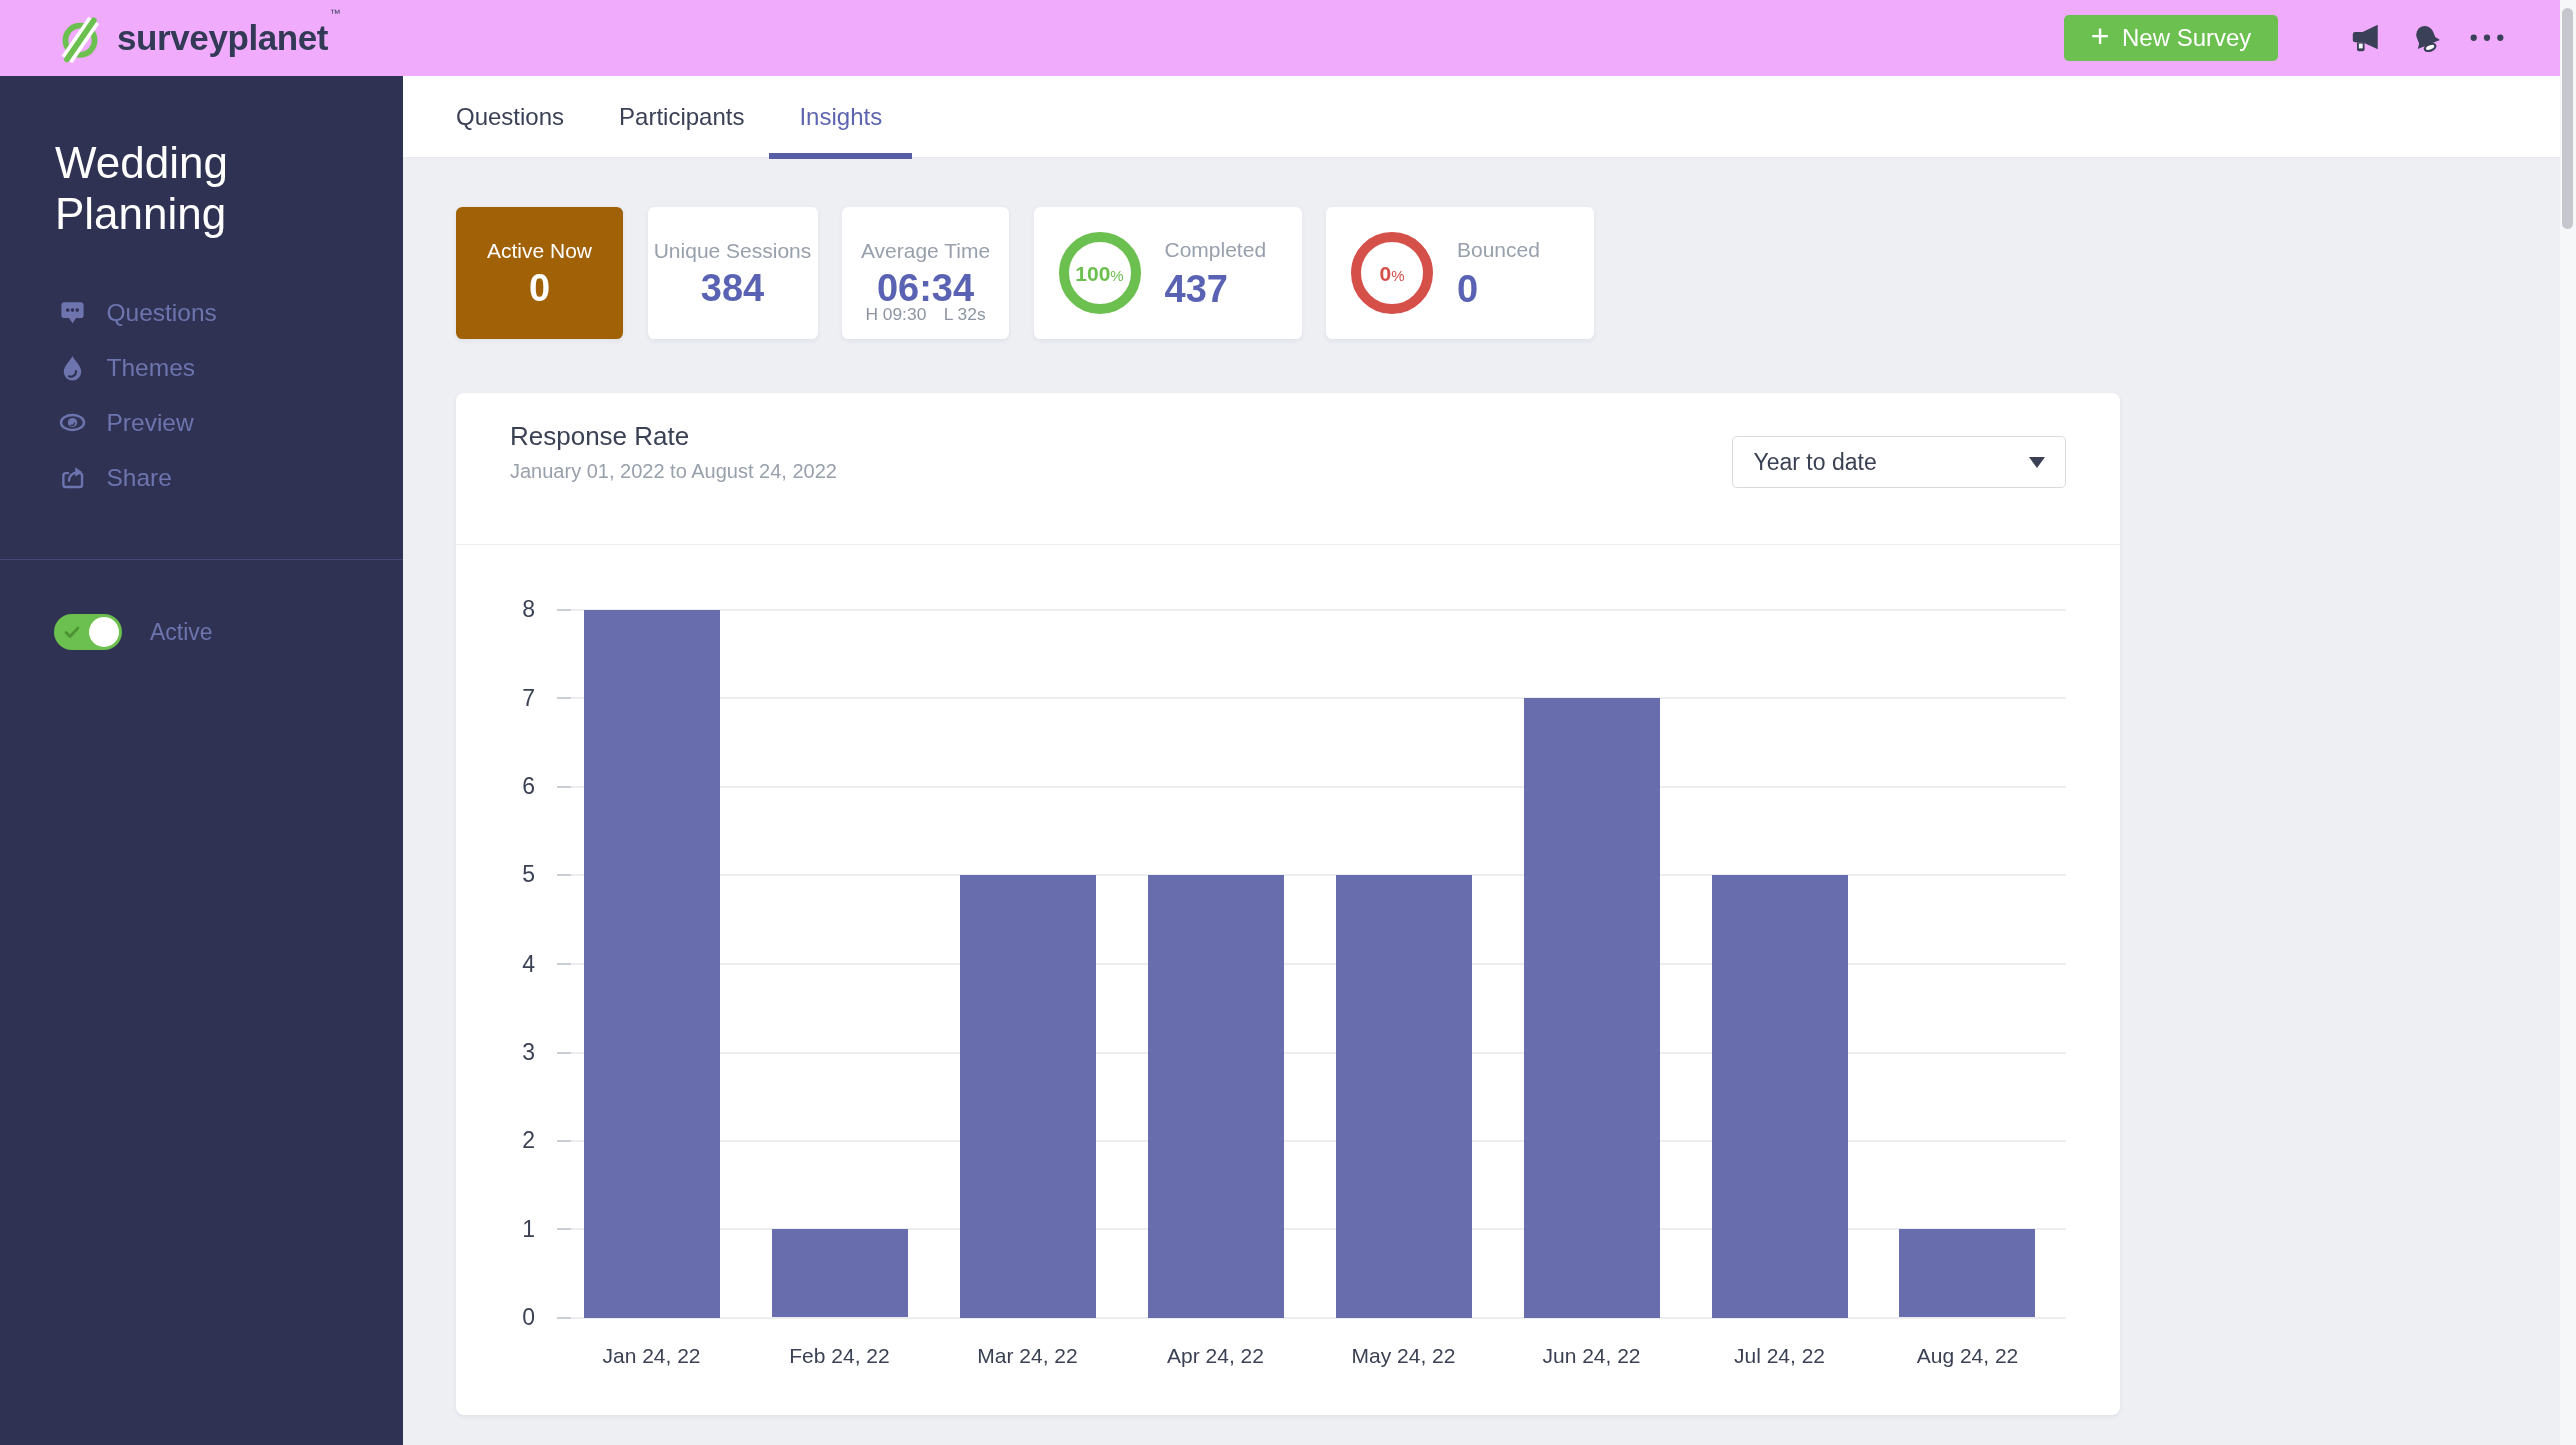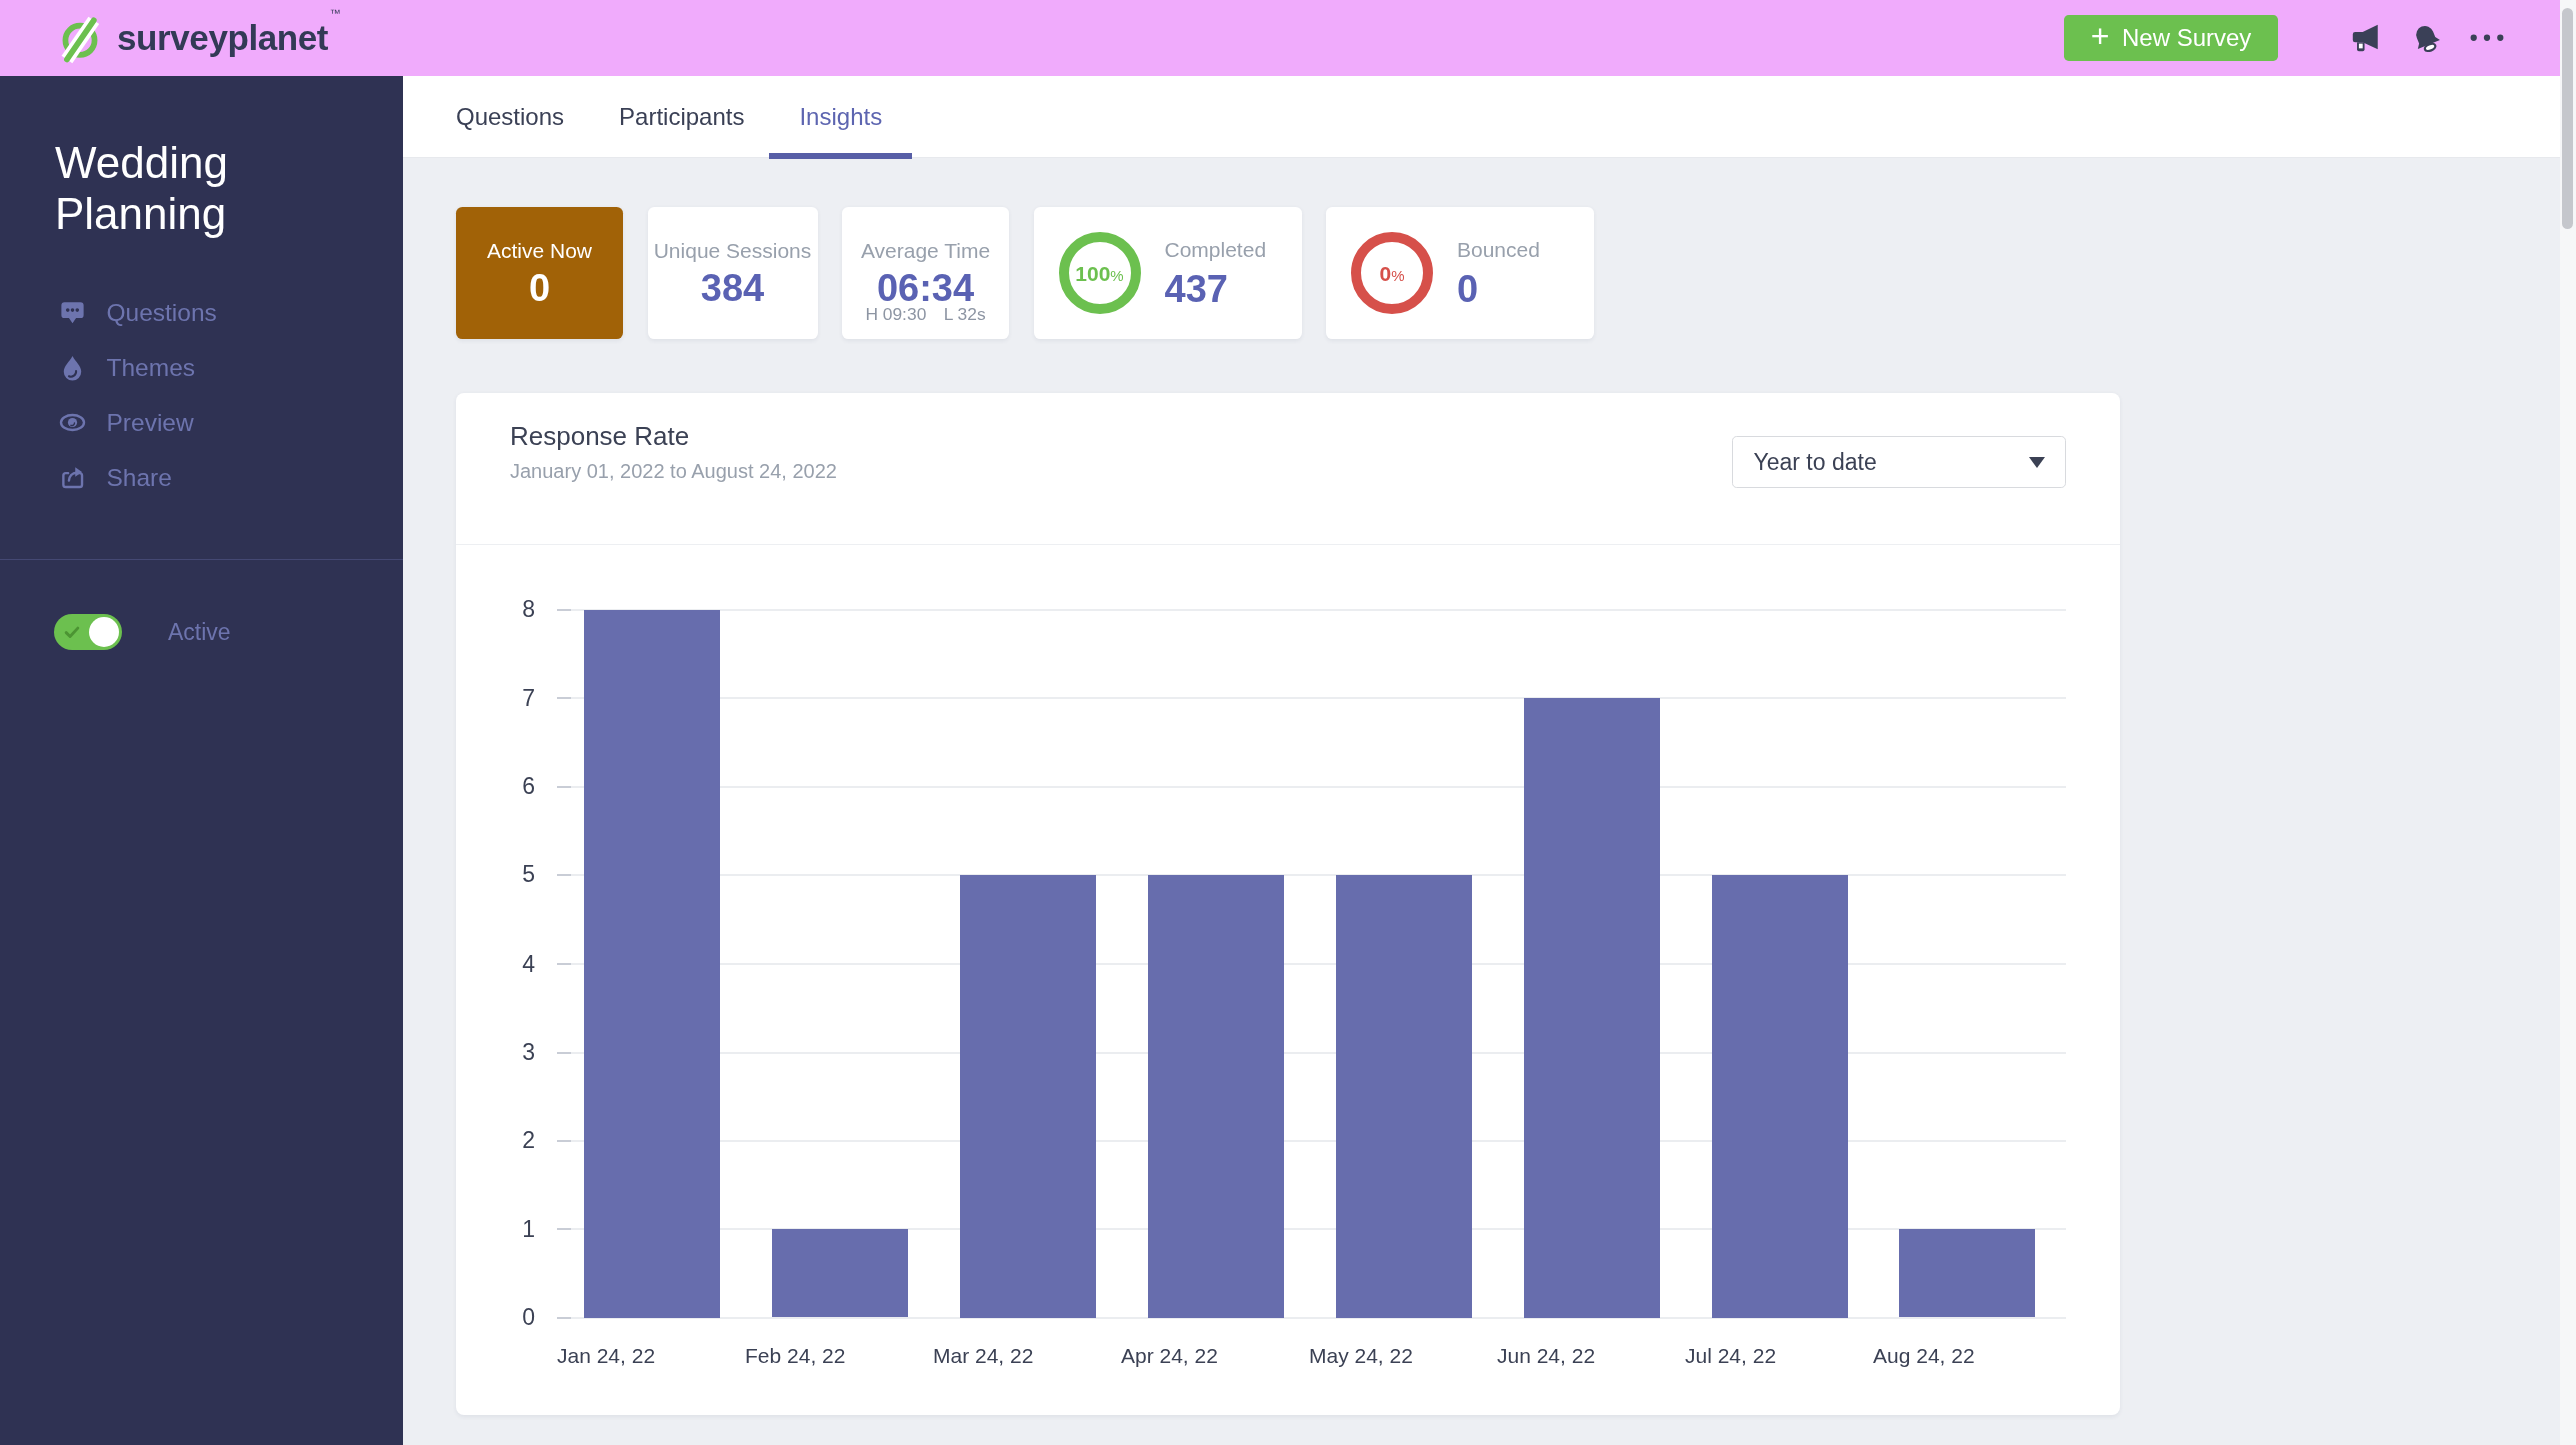--- a/index.html
+++ b/index.html
@@ -33,21 +33,21 @@
   
   .sidebar { width:403px; flex:0 0 auto; background:#2f3253; color:#6d74ae; }
   .survey-title { margin:62px 0 0 55px; font-size:44px; font-weight:400; color:#ffffff; line-height:1.15; }
   .nav { margin-top:46px; }
   .nav-item { position:relative; height:55px; display:flex; align-items:center; gap:20.5px;
               padding-left:59px; color:#6d74ae; font-size:24.5px; cursor:pointer; }
   .nav-item .nav-icon { width:27px; height:27px; flex:0 0 auto; display:flex; }
   .nav-item.active { color:#ffffff; }
   .nav-item.active::before { content:""; position:absolute; left:0; top:-2.4px; width:7px; height:60px; background:#575ea6; }
   .side-divider { margin-top:54px; border-top:1.6px solid rgba(109,116,174,0.35); }
-  .toggle-row { margin-top:54px; padding-left:54px; display:flex; align-items:center; gap:46px; }
+  .toggle-row { margin-top:54px; padding-left:54px; display:flex; align-items:center; gap:28px; }
   .toggle { position:relative; width:68px; height:36px; border-radius:18px; background:#6cc04f; cursor:pointer; flex:0 0 auto; }
   .toggle .knob { position:absolute; right:3.2px; top:3.2px; width:30px; height:30px; border-radius:50%; background:#fff; }
   .toggle svg { position:absolute; left:7px; top:7px; }
   .toggle-label { font-size:23px; color:#6d74ae; }
 
   
   .main { flex:1; display:flex; flex-direction:column; min-width:0; }
   .tabbar { height:82px; flex:0 0 auto; background:#fff; border-bottom:1.6px solid #e7e9ed;
             display:flex; padding-left:53px; gap:55px; }
   .tab { position:relative; display:flex; align-items:center; font-size:24px; font-weight:500;
@@ -89,21 +89,21 @@
                   font-size:23px; color:#3b4154; }
   .caret { width:0; height:0; border-left:8.7px solid transparent; border-right:8.7px solid transparent;
            border-top:11px solid #3b4154; }
 
   
   .chart { position:relative; height:886px; }
   .gridline { position:absolute; height:1.6px; background:#ebedf0; }
   .gridtick { position:absolute; height:1.6px; background:#c9cdd6; width:14px; }
   .ylabel { position:absolute; left:0; width:79px; text-align:right; font-size:23px; color:#3b4154; }
   .bar { position:absolute; background:#676dad; }
-  .xlabel { position:absolute; width:189px; text-align:left; font-size:21px; color:#3b4154; }
+  .xlabel { position:absolute; width:189px; text-align:center; font-size:21px; color:#3b4154; }
 </style>
 </head>
 <body>
 
 <div class="app">
 
   <header class="header">
     <div class="brand">
       <span>
         <svg width="46" height="52" viewBox="0 0 60 66">

